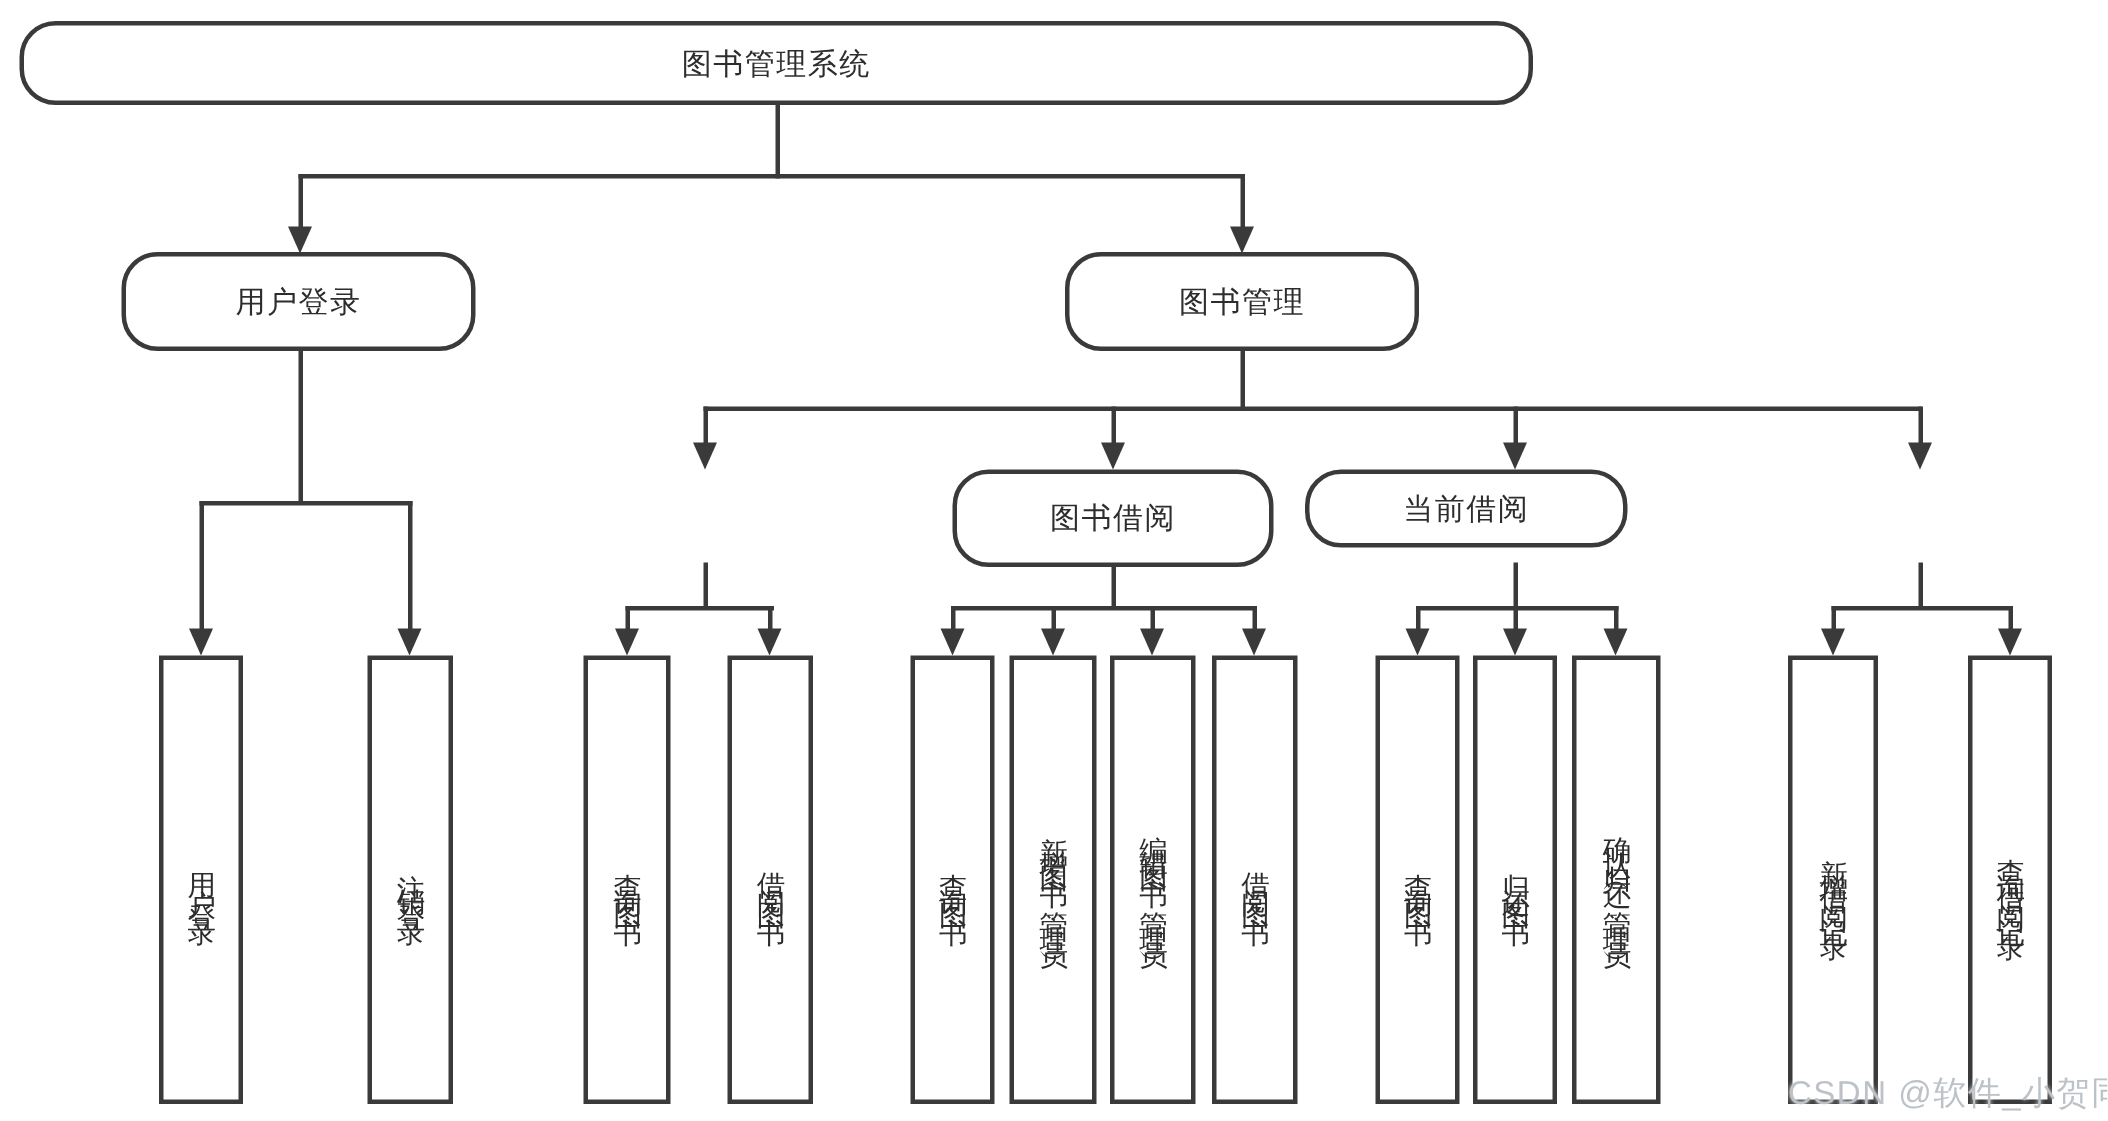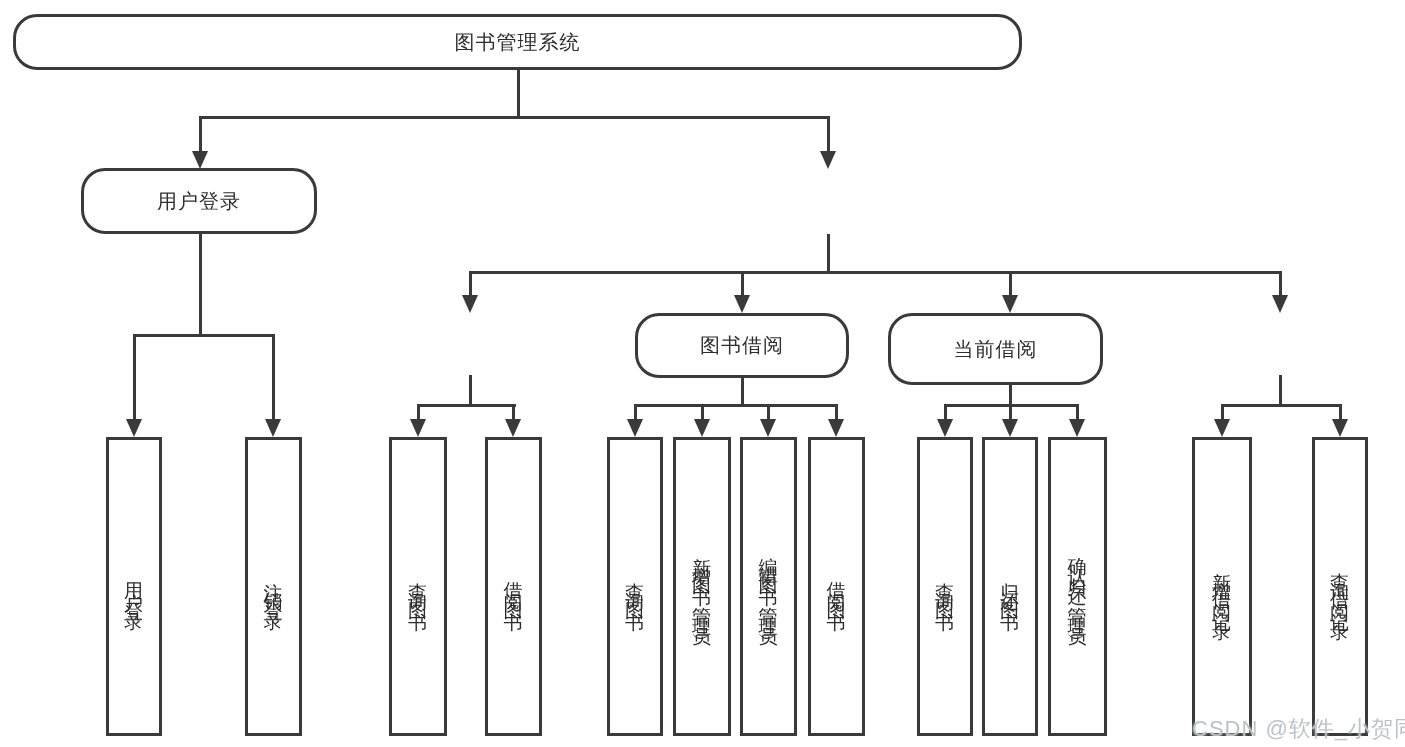--- a/index.html
+++ b/index.html
@@ -106,23 +106,24 @@
   <div class="vline" style="left:1076px;top:404px;height:17px"></div>
   <div class="arrow" style="left:1069px;top:419px"></div>
   <div class="vline" style="left:1221px;top:404px;height:17px"></div>
   <div class="arrow" style="left:1214px;top:419px"></div>
   <div class="vline" style="left:1339px;top:404px;height:17px"></div>
   <div class="arrow" style="left:1332px;top:419px"></div>
 
   <div class="box hbox" style="left:13px;top:14px;width:1009px;height:56px">图书管理系统</div>
 
   <div class="box hbox" style="left:81px;top:168px;width:236px;height:66px">用户登录</div>
+  <div class="box hbox" style="left:710px;top:168px;width:236px;height:66px">图书管理</div>
 
   <div class="box hbox" style="left:635px;top:313px;width:214px;height:65px">图书借阅</div>
-  <div class="box hbox" style="left:888px;top:313px;width:215px;height:72px">当前借阅</div>
+  <div class="box hbox" style="left:870px;top:313px;width:215px;height:52px">当前借阅</div>
 
   <div class="box vbox" style="left:106px;top:437px;width:56px;height:299px">用户登录</div>
   <div class="box vbox" style="left:245px;top:437px;width:57px;height:299px">注销登录</div>
   <div class="box vbox" style="left:389px;top:437px;width:58px;height:299px">查询图书</div>
   <div class="box vbox" style="left:485px;top:437px;width:57px;height:299px">借阅图书</div>
   <div class="box vbox" style="left:607px;top:437px;width:56px;height:299px">查询图书</div>
   <div class="box vbox" style="left:673px;top:437px;width:58px;height:299px">新增图书（管理员）</div>
   <div class="box vbox" style="left:740px;top:437px;width:57px;height:299px">编辑图书（管理员）</div>
   <div class="box vbox" style="left:808px;top:437px;width:57px;height:299px">借阅图书</div>
   <div class="box vbox" style="left:917px;top:437px;width:56px;height:299px">查询图书</div>

